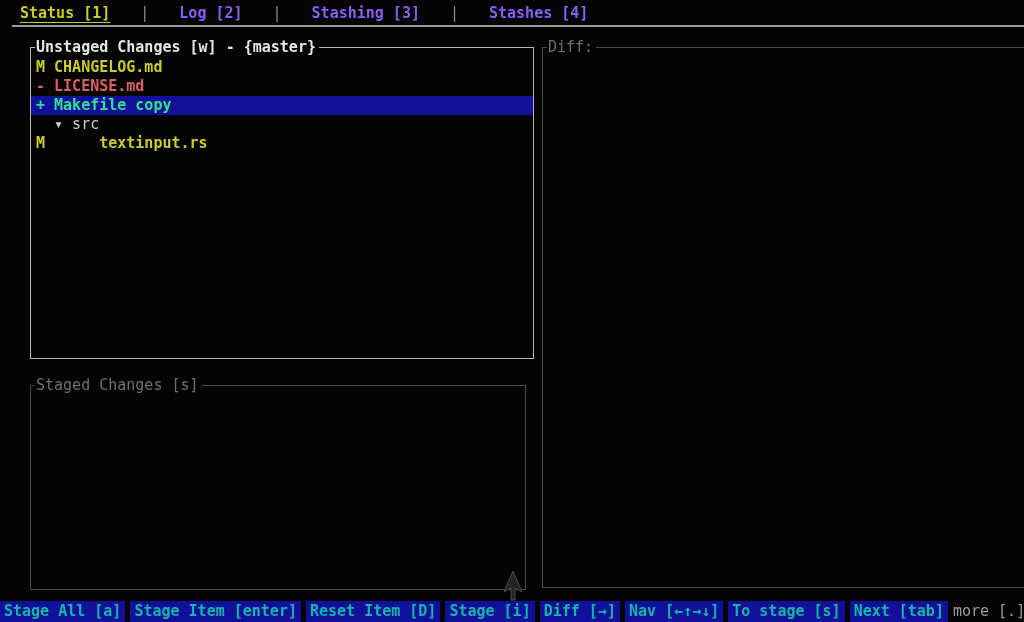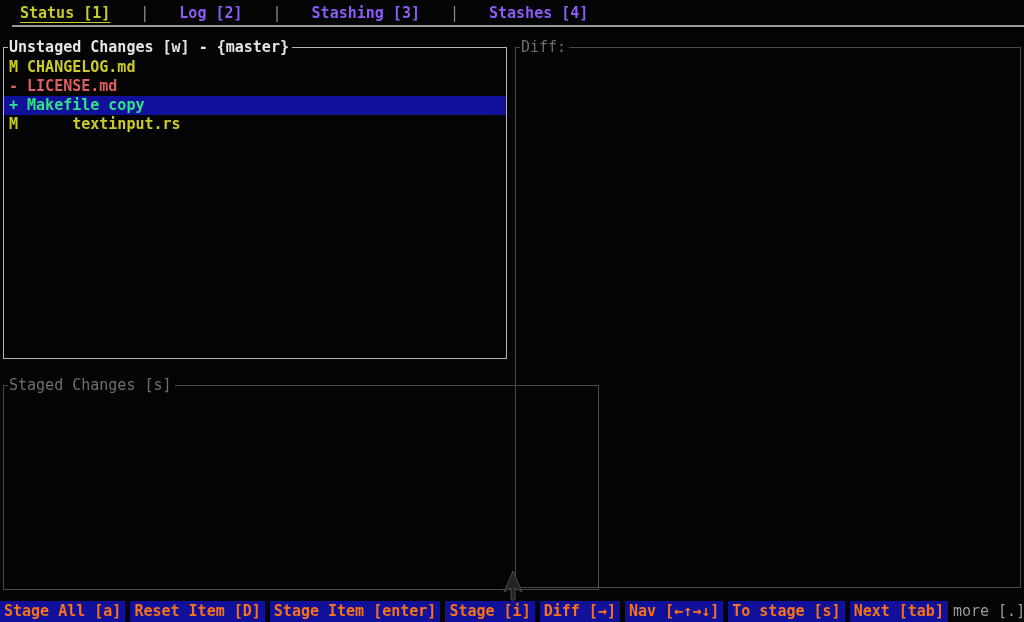--- a/index.html
+++ b/index.html
@@ -25,33 +25,33 @@
   .tab { color: #8b5cf6; cursor: default; }
   .tab.active {
     color: var(--accent-yellow, #cccc29);
     text-decoration: underline;
     text-underline-offset: 4px;
     text-decoration-thickness: 1px;
   }
   .tab.sep { color: #8a8a8a; font-weight: 400; }
 
   
-  .panel { position: absolute; background: transparent; }
+  .panel { position: absolute; background: transparent; margin-left: 27px; }
   .panel.focused  { border: 1px solid var(--focused-border, #b4b4b4); }
   .panel.unfocused{ border: 1px solid var(--unfocused-border, #4a4a4a); padding-left: 8px; }
   .panel-title {
     position: absolute; top: -10px; left: 4px;
     background: #040404; padding: 0 3px 0 1px;
     line-height: 19px; white-space: pre;
   }
   .panel-title.bright { color: #e6e6e6; font-weight: 700; }
   .panel-title.dim    { color: var(--dim-text, #6f6f6f); font-weight: 400; }
 
   #unstaged-panel { left: 3px;  top: 47px;  width: 504px; height: 312px; }
-  #staged-panel   { left: 3px;  top: 385px; width: 596px; height: 205px; }
+  #staged-panel   { left: 3px;  top: 385px; width: 496px; height: 205px; }
   #diff-panel     { left: 515px; top: 47px; width: 506px; height: 541px; }
 
   
   .rows { padding-top: 10px; }
   .row {
     height: 19px; line-height: 19px;
     padding-left: 5px;
     white-space: pre;
     font-weight: 700;
     cursor: default;
@@ -64,21 +64,21 @@
 
   
   .hint-bar {
     position: absolute; left: 0; right: 0; bottom: 0; height: 21px;
     display: flex; align-items: stretch; gap: 5px;
     background: #040404;
     white-space: pre;
   }
   .hint {
     background: var(--hint-bar-blue, #10109b);
-    color: #f97316; font-weight: 700;
+    color: #14b8a6; font-weight: 700;
     line-height: 21px; padding: 0 4px;
   }
   .hint-more {
     margin-left: auto;
     color: var(--more-gray, #9a9a9a);
     line-height: 21px; padding-right: 8px; font-weight: 400;
   }
 
   
   .mouse-cursor { position: absolute; left: 501px; top: 569px; }
@@ -90,31 +90,32 @@
   
 <span class="tab active">Status [1]</span><span class="tab sep">|</span><span class="tab">Log [2]</span><span class="tab sep">|</span><span class="tab">Stashing [3]</span><span class="tab sep">|</span><span class="tab">Stashes [4]</span></header>
 
 <section class="panel focused" id="unstaged-panel">
   <span class="panel-title bright">Unstaged Changes [w] - {master}</span>
   <div class="rows">
 
   <div class="row yellow">M CHANGELOG.md</div>
       <div class="row red">- LICENSE.md</div>
       <div class="row green selected">+ Makefile copy</div>
+      <div class="row dir">  ▾ src</div>
       <div class="row yellow">M      textinput.rs</div>
     </div>
 </section>
 
 <section class="panel unfocused" id="staged-panel">
   <span class="panel-title dim">Staged Changes [s]</span>
 </section>
 
 <section class="panel unfocused" id="diff-panel">
   <span class="panel-title dim">Diff:</span>
 </section>
 
 <svg class="mouse-cursor" width="24" height="34" viewBox="0 0 24 34">
   <polygon points="12,2 21,23 14,19 14,31 10,31 10,19 3,23" fill="#242424" stroke="#4b4b4b" stroke-width="1"></polygon>
 </svg>
 
 <footer class="hint-bar">
   
-<span class="hint">Stage All [a]</span><span class="hint">Reset Item [D]</span><span class="hint">Stage Item [enter]</span><span class="hint">Stage [i]</span><span class="hint">Diff [→]</span><span class="hint">Nav [←↑→↓]</span><span class="hint">To stage [s]</span><span class="hint">Next [tab]</span><span class="hint-more">more [.]</span></footer>
+<span class="hint">Stage All [a]</span><span class="hint">Stage Item [enter]</span><span class="hint">Reset Item [D]</span><span class="hint">Stage [i]</span><span class="hint">Diff [→]</span><span class="hint">Nav [←↑→↓]</span><span class="hint">To stage [s]</span><span class="hint">Next [tab]</span><span class="hint-more">more [.]</span></footer>
 
 </body></html>

